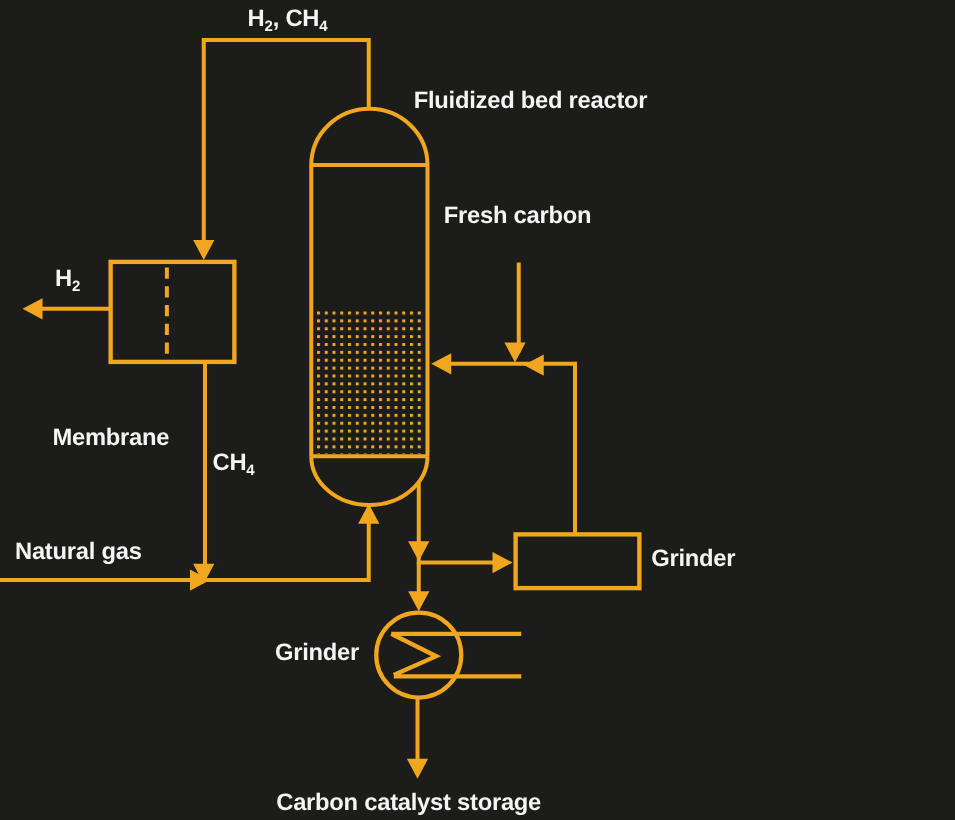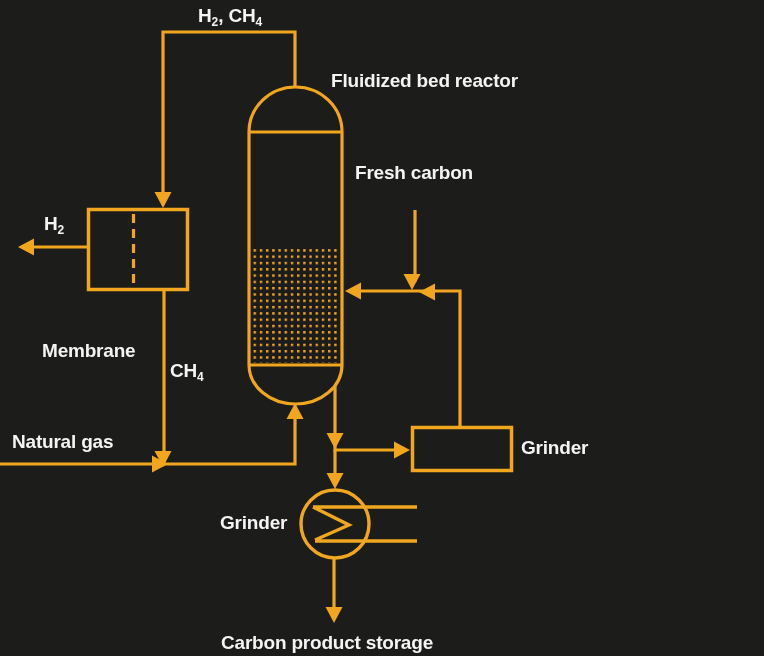--- a/index.html
+++ b/index.html
@@ -138,15 +138,15 @@
 
   <div class="lbl" style="left:12px; top:430px;">Natural gas</div>
 
   <div class="lbl" style="left:355px; top:161px;">Fresh carbon</div>
 
 
   <div class="lbl" style="left:521px; top:436px;">Grinder</div>
 
   <div class="lbl" style="left:220px; top:511px;">Grinder</div>
 
-  <div class="lbl" style="left:221px; top:631px;">Carbon product storage</div>
+  <div class="lbl" style="left:221px; top:631px;">Carbon catalyst storage</div>
 
 </div>
 
 </body></html>

